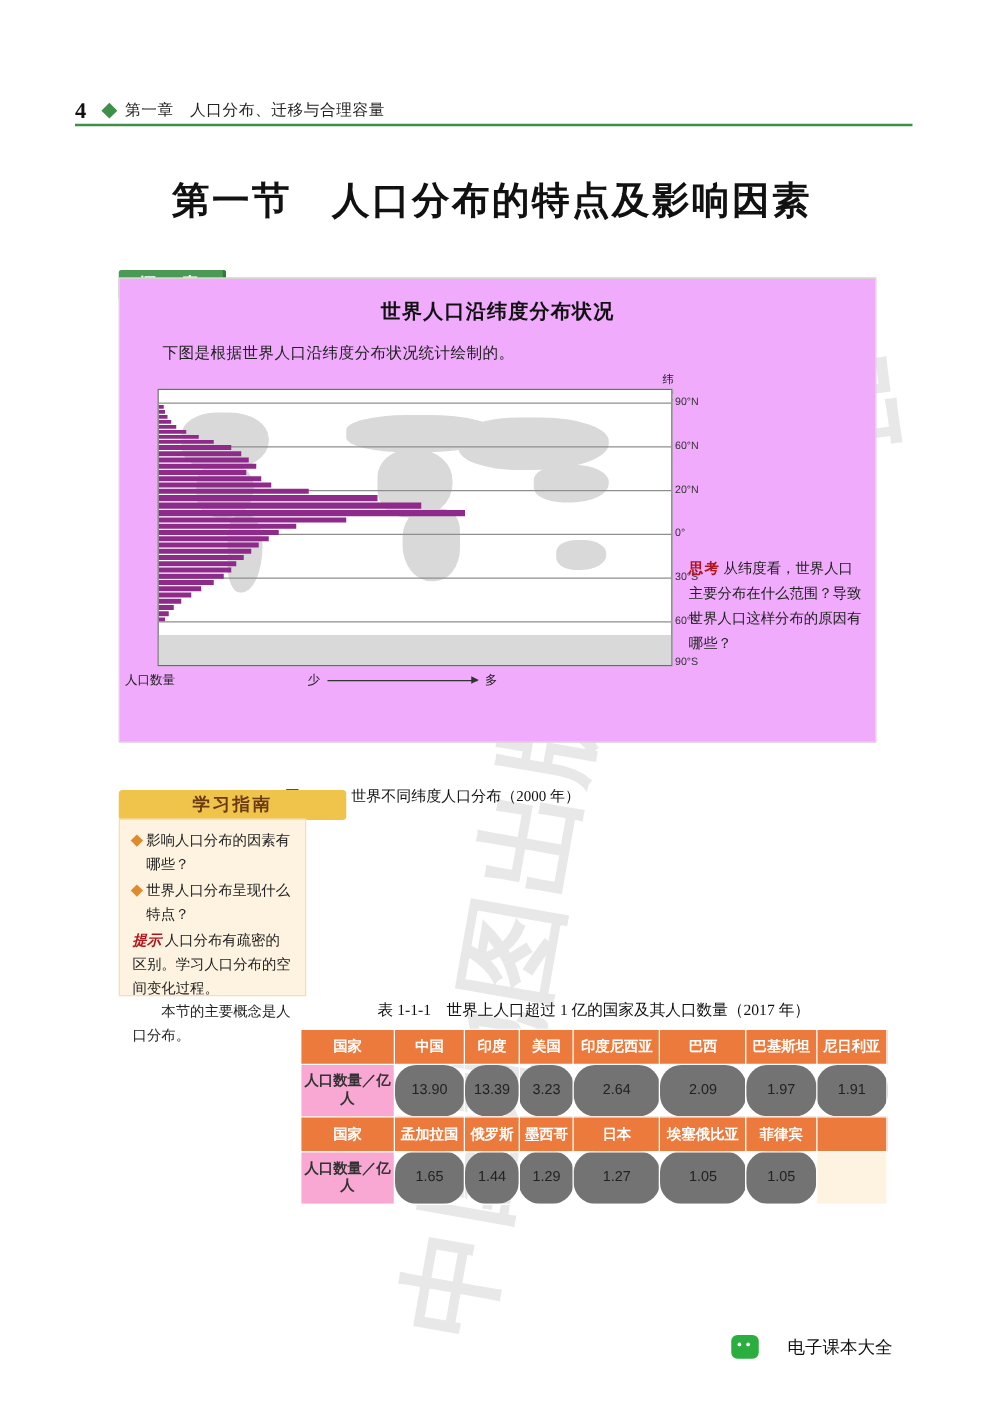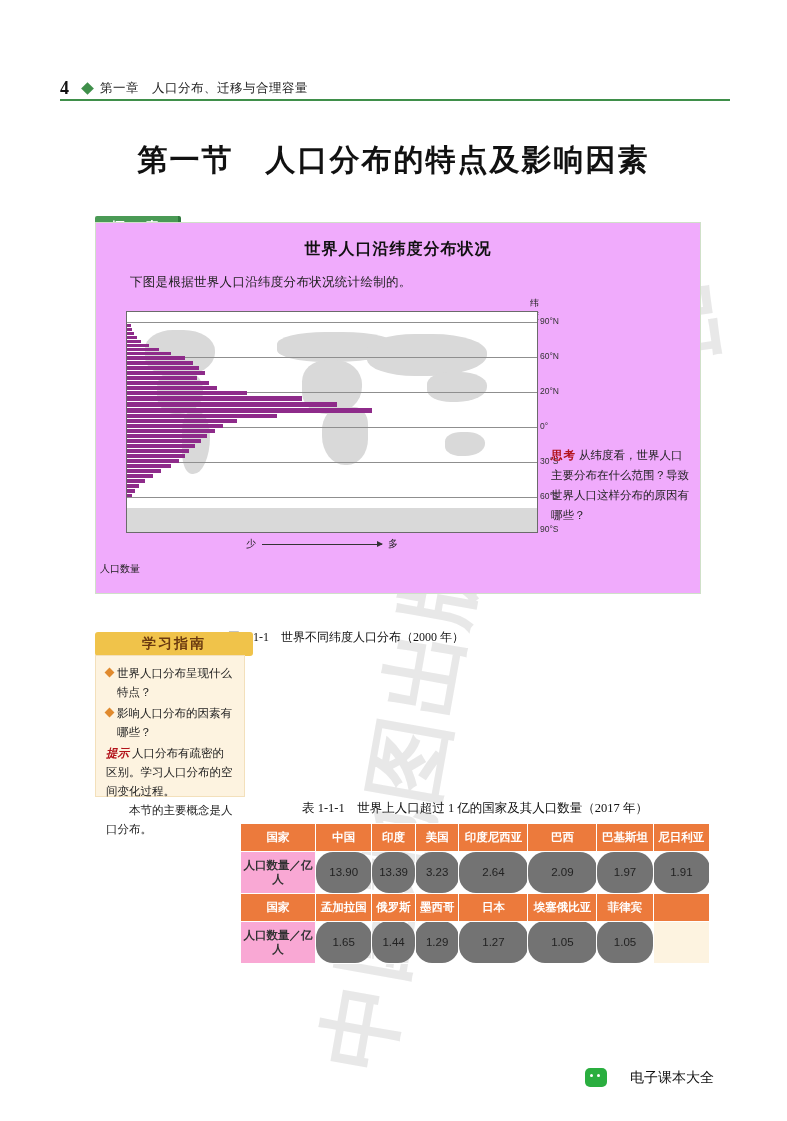--- a/index.html
+++ b/index.html
@@ -66,21 +66,21 @@
   .gridline{position:absolute;left:0;width:410px;height:1px;background:#8f8f8f;}
   .latlabel{
     position:absolute;left:414px;font-size:8.5px;color:#333;
     font-family:"Liberation Sans", sans-serif;
     transform:translateY(-50%);
   }
   .lat-axis-title{
     position:absolute;left:404px;top:-14px;font-size:9px;color:#222;
   }
   .pop-axis{
-    position:absolute;left:-26px;top:226px;font-size:10px;color:#222;margin-top:25px;
+    position:absolute;left:-26px;top:226px;font-size:10px;color:#222;
   }
   .legend{
     position:absolute;left:120px;top:226px;font-size:10px;color:#222;
     display:flex;align-items:center;gap:6px;
   }
   .legend-arrow{
     width:120px;height:1px;background:#333;position:relative;
   }
   .legend-arrow:after{
     content:"";position:absolute;right:-1px;top:-3px;
@@ -101,21 +101,21 @@
   .think{
     position:absolute;left:455px;top:222px;width:140px;
     font-size:11.5px;line-height:1.75;color:#222;
   }
   .think b{color:#b2121a;font-weight:bold;letter-spacing:1px;}
 
   
   .guide-tab{
     position:absolute;left:95px;top:632px;width:150px;
     background:#f0c34a;color:#6b3b10;font-weight:bold;font-size:14px;
-    text-align:center;padding:3px 4px;letter-spacing:2px;
+    text-align:center;padding:3px 16px;letter-spacing:2px;
     border-radius:3px;
   }
   .guide-box{
     position:absolute;left:95px;top:655px;width:150px;height:142px;
     background:#fdf3e0;border:1px solid #f3e0bb;
     padding:8px 10px;box-sizing:border-box;
     font-size:11.5px;line-height:1.65;color:#222;
   }
   .guide-li{display:flex;gap:4px;margin-bottom:2px;}
   .guide-dia{
@@ -282,25 +282,25 @@
     <div class="think">
       <b>思考</b>
       <span>从纬度看，世界人口主要分布在什么范围？导致世界人口这样分布的原因有哪些？</span>
     </div>
   </div>
 
   <div class="guide-tab">学习指南</div>
   <div class="guide-box">
     <div class="guide-li">
       <span class="guide-dia"></span>
-      <span>世界人口分布呈现什么特点？</span>
+      <span>影响人口分布的因素有哪些？</span>
     </div>
     <div class="guide-li">
       <span class="guide-dia"></span>
-      <span>影响人口分布的因素有哪些？</span>
+      <span>世界人口分布呈现什么特点？</span>
     </div>
     <div>
       <span class="hint-label">提示</span>
       <span>人口分布有疏密的区别。学习人口分布的空间变化过程。</span>
     </div>
     <div style="text-indent:2em;">本节的主要概念是人口分布。</div>
   </div>
 
 
   <div class="tbl-caption">表 1-1-1　世界上人口超过 1 亿的国家及其人口数量（2017 年）</div>

